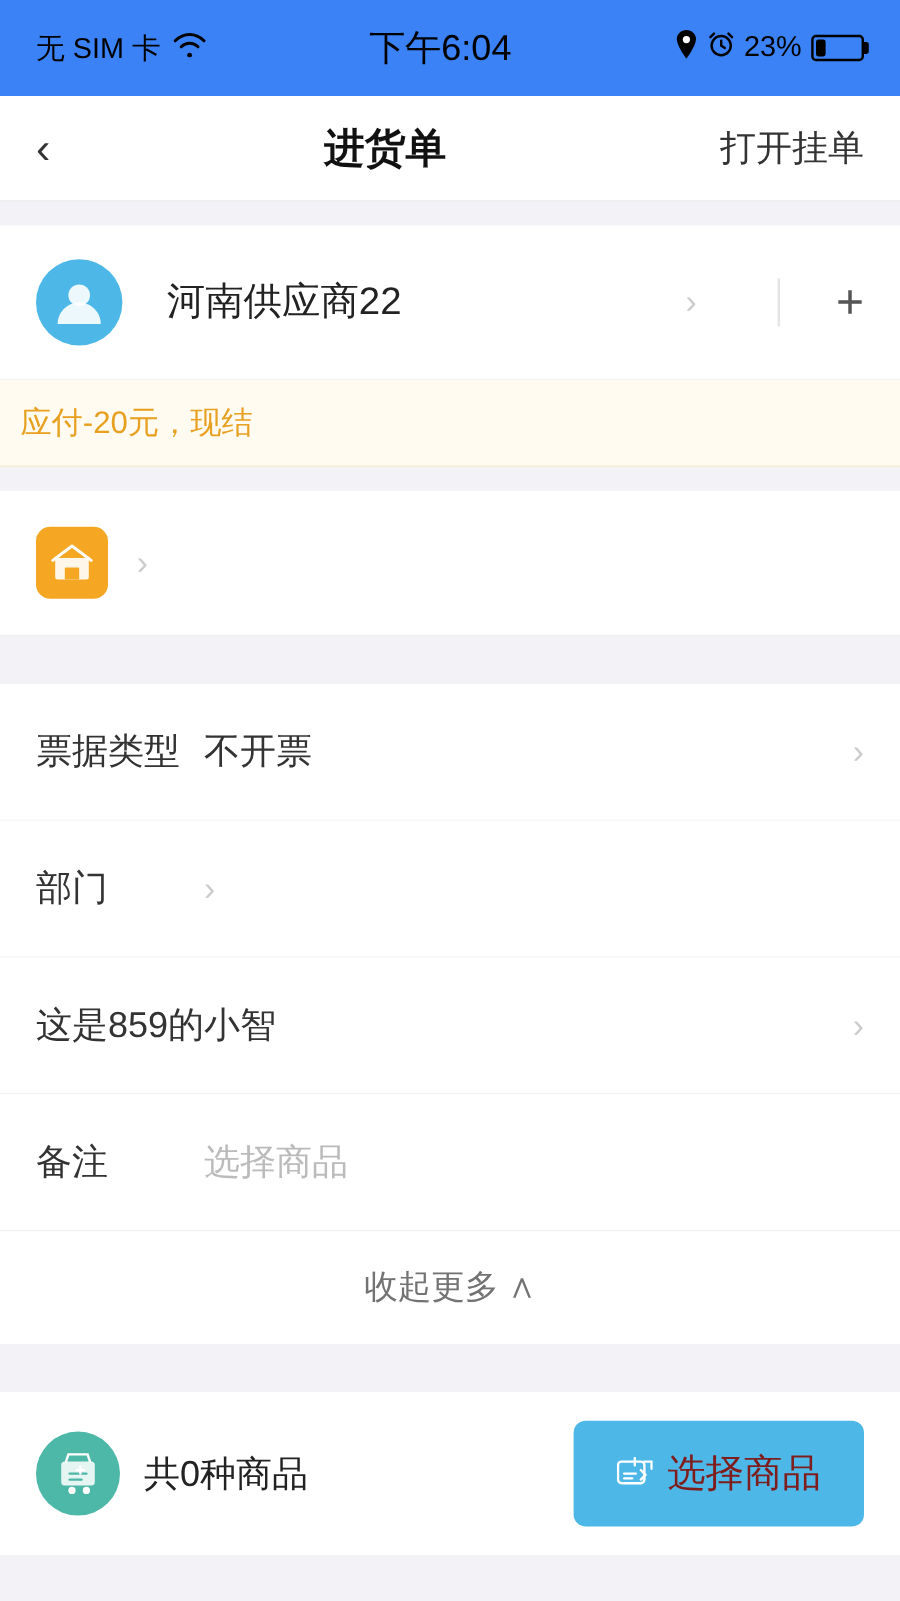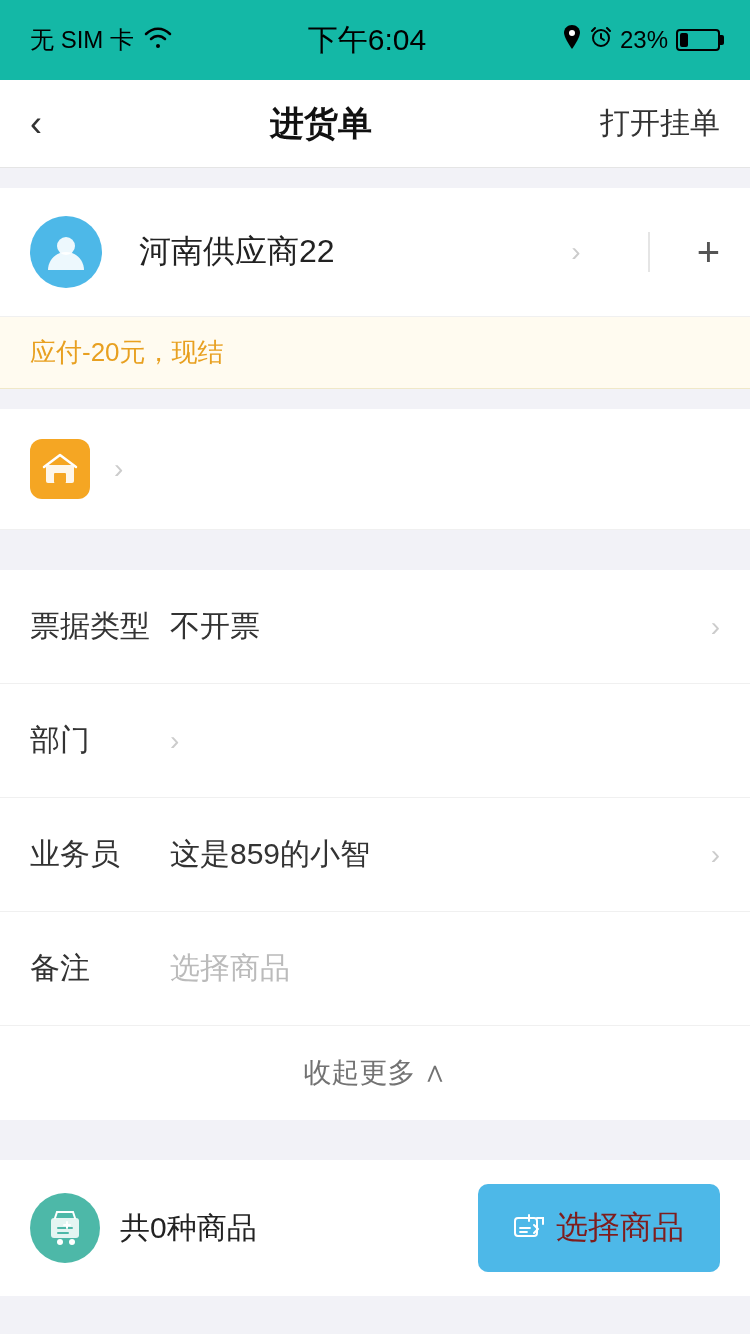--- a/index.html
+++ b/index.html
@@ -10,21 +10,21 @@
       font-family: -apple-system, "PingFang SC", "Helvetica Neue", Arial, sans-serif;
       background: #f2f2f7;
       font-size: 28px;
       color: #222;
     }
 
     
     .status-bar {
       width: 100%;
       height: 80px;
-      background: #14b8a6;
+      background: #3b82f6;
       display: flex;
       align-items: center;
       justify-content: space-between;
       padding: 0 30px;
       font-size: 24px;
       color: #000;
     }
     .status-left { display: flex; align-items: center; gap: 10px; }
     .status-center { font-size: 30px; font-weight: 500; }
     .status-right { display: flex; align-items: center; gap: 8px; font-size: 24px; }
@@ -91,21 +91,21 @@
     .supplier-add {
       color: #555; font-size: 40px; cursor: pointer; font-weight: 300;
     }
     .supplier-divider {
       width: 2px; height: 40px; background: #e5e5e5; margin: 0 10px;
     }
 
     
     .notice-banner {
       background: #fffbf0;
-      padding: 18px 30px;
+      padding: 18px 17px;
       font-size: 26px;
       color: #e8a020;
       border-bottom: 1px solid #f0e8c8;
     }
 
     
     .form-section {
       background: #fff;
       margin-top: 20px;
     }
@@ -291,21 +291,20 @@
     <div class="form-row">
       <span class="form-row-label">部门</span>
       <span class="form-row-chevron">›</span>
     </div>
   </div>
 
   <div class="section-divider" style="height:1px; background:#f0f0f0;"></div>
 
   <div class="card">
     <div class="form-row">
-      <span class="form-row-label">业务员</span>
       <span class="form-row-value">这是859的小智</span>
       <span class="form-row-chevron">›</span>
     </div>
   </div>
 
   <div class="section-divider" style="height:1px; background:#f0f0f0;"></div>
 
   <div class="card">
     <div class="form-row">
       <span class="form-row-label">备注</span>

